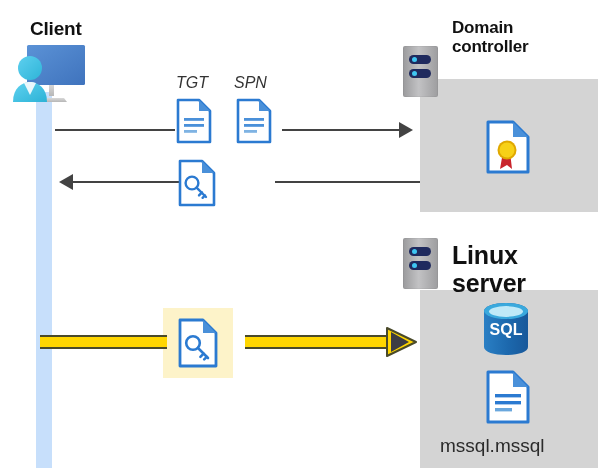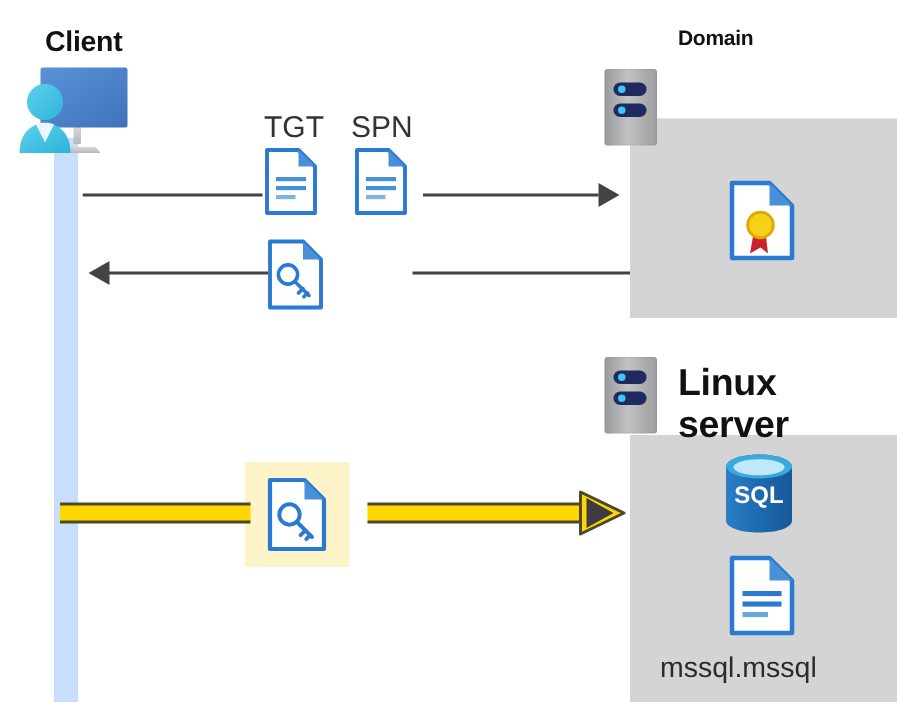--- a/index.html
+++ b/index.html
@@ -14,21 +14,21 @@
   .abs{position:absolute;}
 
   
   .title{
     font-weight:bold;
     color:#111111;
     letter-spacing:-0.2px;
     line-height:1.12;
   }
   #client-title{left:30px;top:2px;font-size:19px;}
-  #dc-title{left:452px;top:2px;font-size:14px;width:140px;}
+  #dc-title{left:452px;top:2px;font-size:17px;width:140px;}
   #linux-title{left:452px;top:225px;font-size:25px;width:145px;}
 
   
   #lifeline{left:36px;top:76px;width:16px;height:386px;background:#c7dffb;}
 
   
   .panel{background:#d4d4d4;}
   #dc-panel{left:420px;top:63px;width:178px;height:133px;}
   #linux-panel{left:420px;top:274px;width:178px;height:182px;}
 
@@ -40,21 +40,21 @@
   .rack .bar .led{position:absolute;left:3px;top:2px;width:5px;height:5px;border-radius:50%;background:#3fc6f2;}
   .rack .bar.b1{top:9px;}
   .rack .bar.b2{top:23px;}
   #dc-rack{left:403px;top:30px;}
   #linux-rack{left:403px;top:222px;}
 
   
   .docicon{display:block;}
 
   
-  .smalllabel{font-size:20px;color:#333333;}
+  .smalllabel{font-size:16px;color:#333333;font-style:italic;}
   #tgt-label{left:176px;top:58px;}
   #spn-label{left:234px;top:58px;}
   #keytab-label{left:440px;top:419px;font-size:19px;color:#2b2b2b;}
 
   
   #highlight{left:163px;top:292px;width:70px;height:70px;background:#fdf3c9;}
 
   
   #client-icon{left:8px;top:24px;width:86px;height:70px;}
 </style>
@@ -65,20 +65,21 @@
 
   <div class="abs" id="lifeline"></div>
 
   <div class="abs panel" id="dc-panel"></div>
   <div class="abs panel" id="linux-panel"></div>
 
   <div class="abs title" id="client-title">Client</div>
 
   <div class="abs title" id="dc-title">
     <div>Domain</div>
+    <div>controller</div>
   </div>
 
   <div class="abs title" id="linux-title">Linux server</div>
 
   <div class="abs" id="client-icon">
     <svg width="86" height="70" viewBox="0 0 86 70" xmlns="http://www.w3.org/2000/svg">
       <defs>
         <linearGradient id="gMon" x1="0" y1="0" x2="1" y2="1">
           <stop offset="0" stop-color="#5b92d6"></stop>
             <stop offset="1" stop-color="#3f73bd"></stop>

